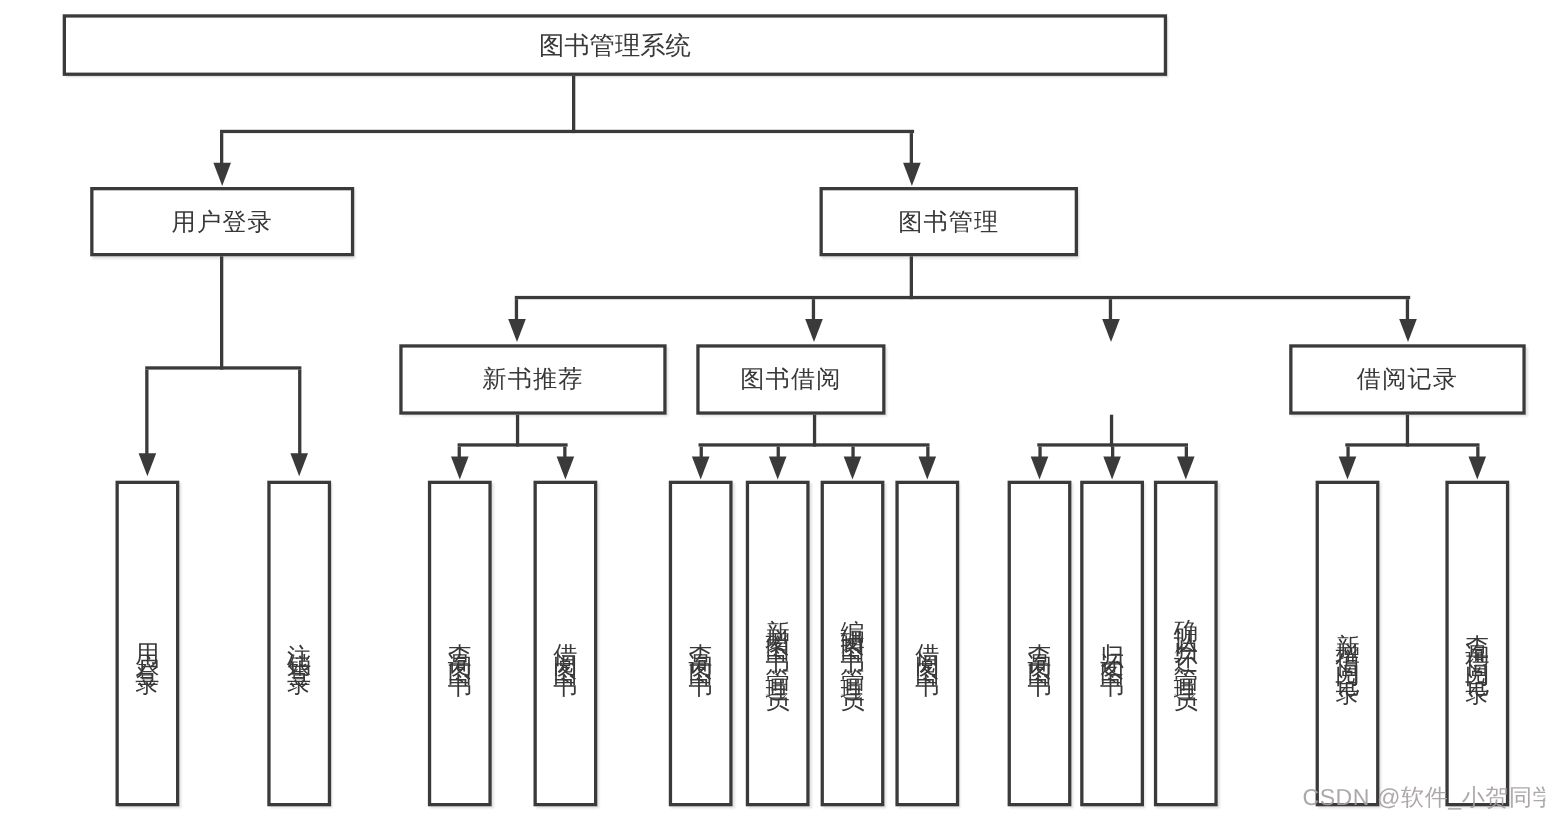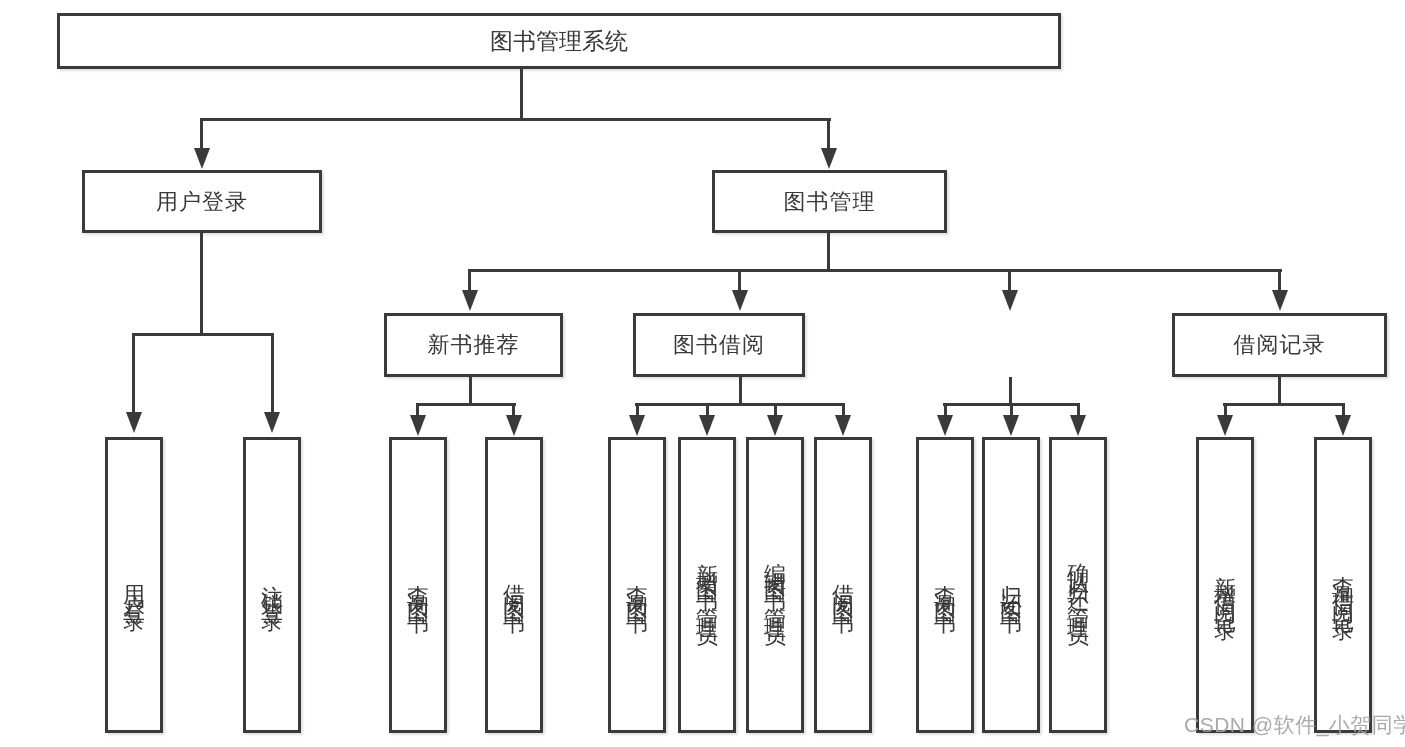--- a/index.html
+++ b/index.html
@@ -47,21 +47,21 @@
   <div class="vline" style="left:520px;top:69px;width:3px;height:52px;"></div>
   <div class="hline" style="left:200px;top:118px;width:631px;height:3px;"></div>
   <div class="vline" style="left:200px;top:121px;width:3px;height:28px;"></div>
   <div class="arrowhead" style="left:194px;top:148px;"></div>
   <div class="vline" style="left:827px;top:121px;width:3px;height:28px;"></div>
   <div class="arrowhead" style="left:821px;top:148px;"></div>
 
   <div class="box hdr" style="left:82px;top:170px;width:240px;height:63px;">
     <span>用户登录</span>
   </div>
-  <div class="box hdr" style="left:712px;top:170px;width:235px;height:63px;">
+  <div class="box hdr" style="left:745px;top:170px;width:235px;height:63px;">
     <span>图书管理</span>
   </div>
 
   <div class="vline" style="left:200px;top:233px;width:3px;height:103px;"></div>
   <div class="hline" style="left:132px;top:333px;width:142px;height:3px;"></div>
   <div class="vline" style="left:132px;top:336px;width:3px;height:77px;"></div>
   <div class="arrowhead" style="left:126px;top:412px;"></div>
   <div class="vline" style="left:271px;top:336px;width:3px;height:77px;"></div>
   <div class="arrowhead" style="left:264px;top:412px;"></div>
 
@@ -69,21 +69,21 @@
   <div class="hline" style="left:468px;top:269px;width:814px;height:3px;"></div>
   <div class="vline" style="left:468px;top:272px;width:3px;height:19px;"></div>
   <div class="arrowhead" style="left:462px;top:290px;"></div>
   <div class="vline" style="left:738px;top:272px;width:3px;height:19px;"></div>
   <div class="arrowhead" style="left:732px;top:290px;"></div>
   <div class="vline" style="left:1008px;top:272px;width:3px;height:19px;"></div>
   <div class="arrowhead" style="left:1002px;top:290px;"></div>
   <div class="vline" style="left:1278px;top:272px;width:3px;height:19px;"></div>
   <div class="arrowhead" style="left:1272px;top:290px;"></div>
 
-  <div class="box hdr" style="left:384px;top:313px;width:179px;height:64px;text-align:right;">
+  <div class="box hdr" style="left:363px;top:313px;width:243px;height:64px;text-align:right;">
     <span>新书推荐</span>
   </div>
   <div class="box hdr" style="left:633px;top:313px;width:172px;height:64px;">
     <span>图书借阅</span>
   </div>
   <div class="box hdr" style="left:1172px;top:313px;width:215px;height:64px;">
     <span>借阅记录</span>
   </div>
 
   <div class="vline" style="left:469px;top:377px;width:3px;height:29px;"></div>

